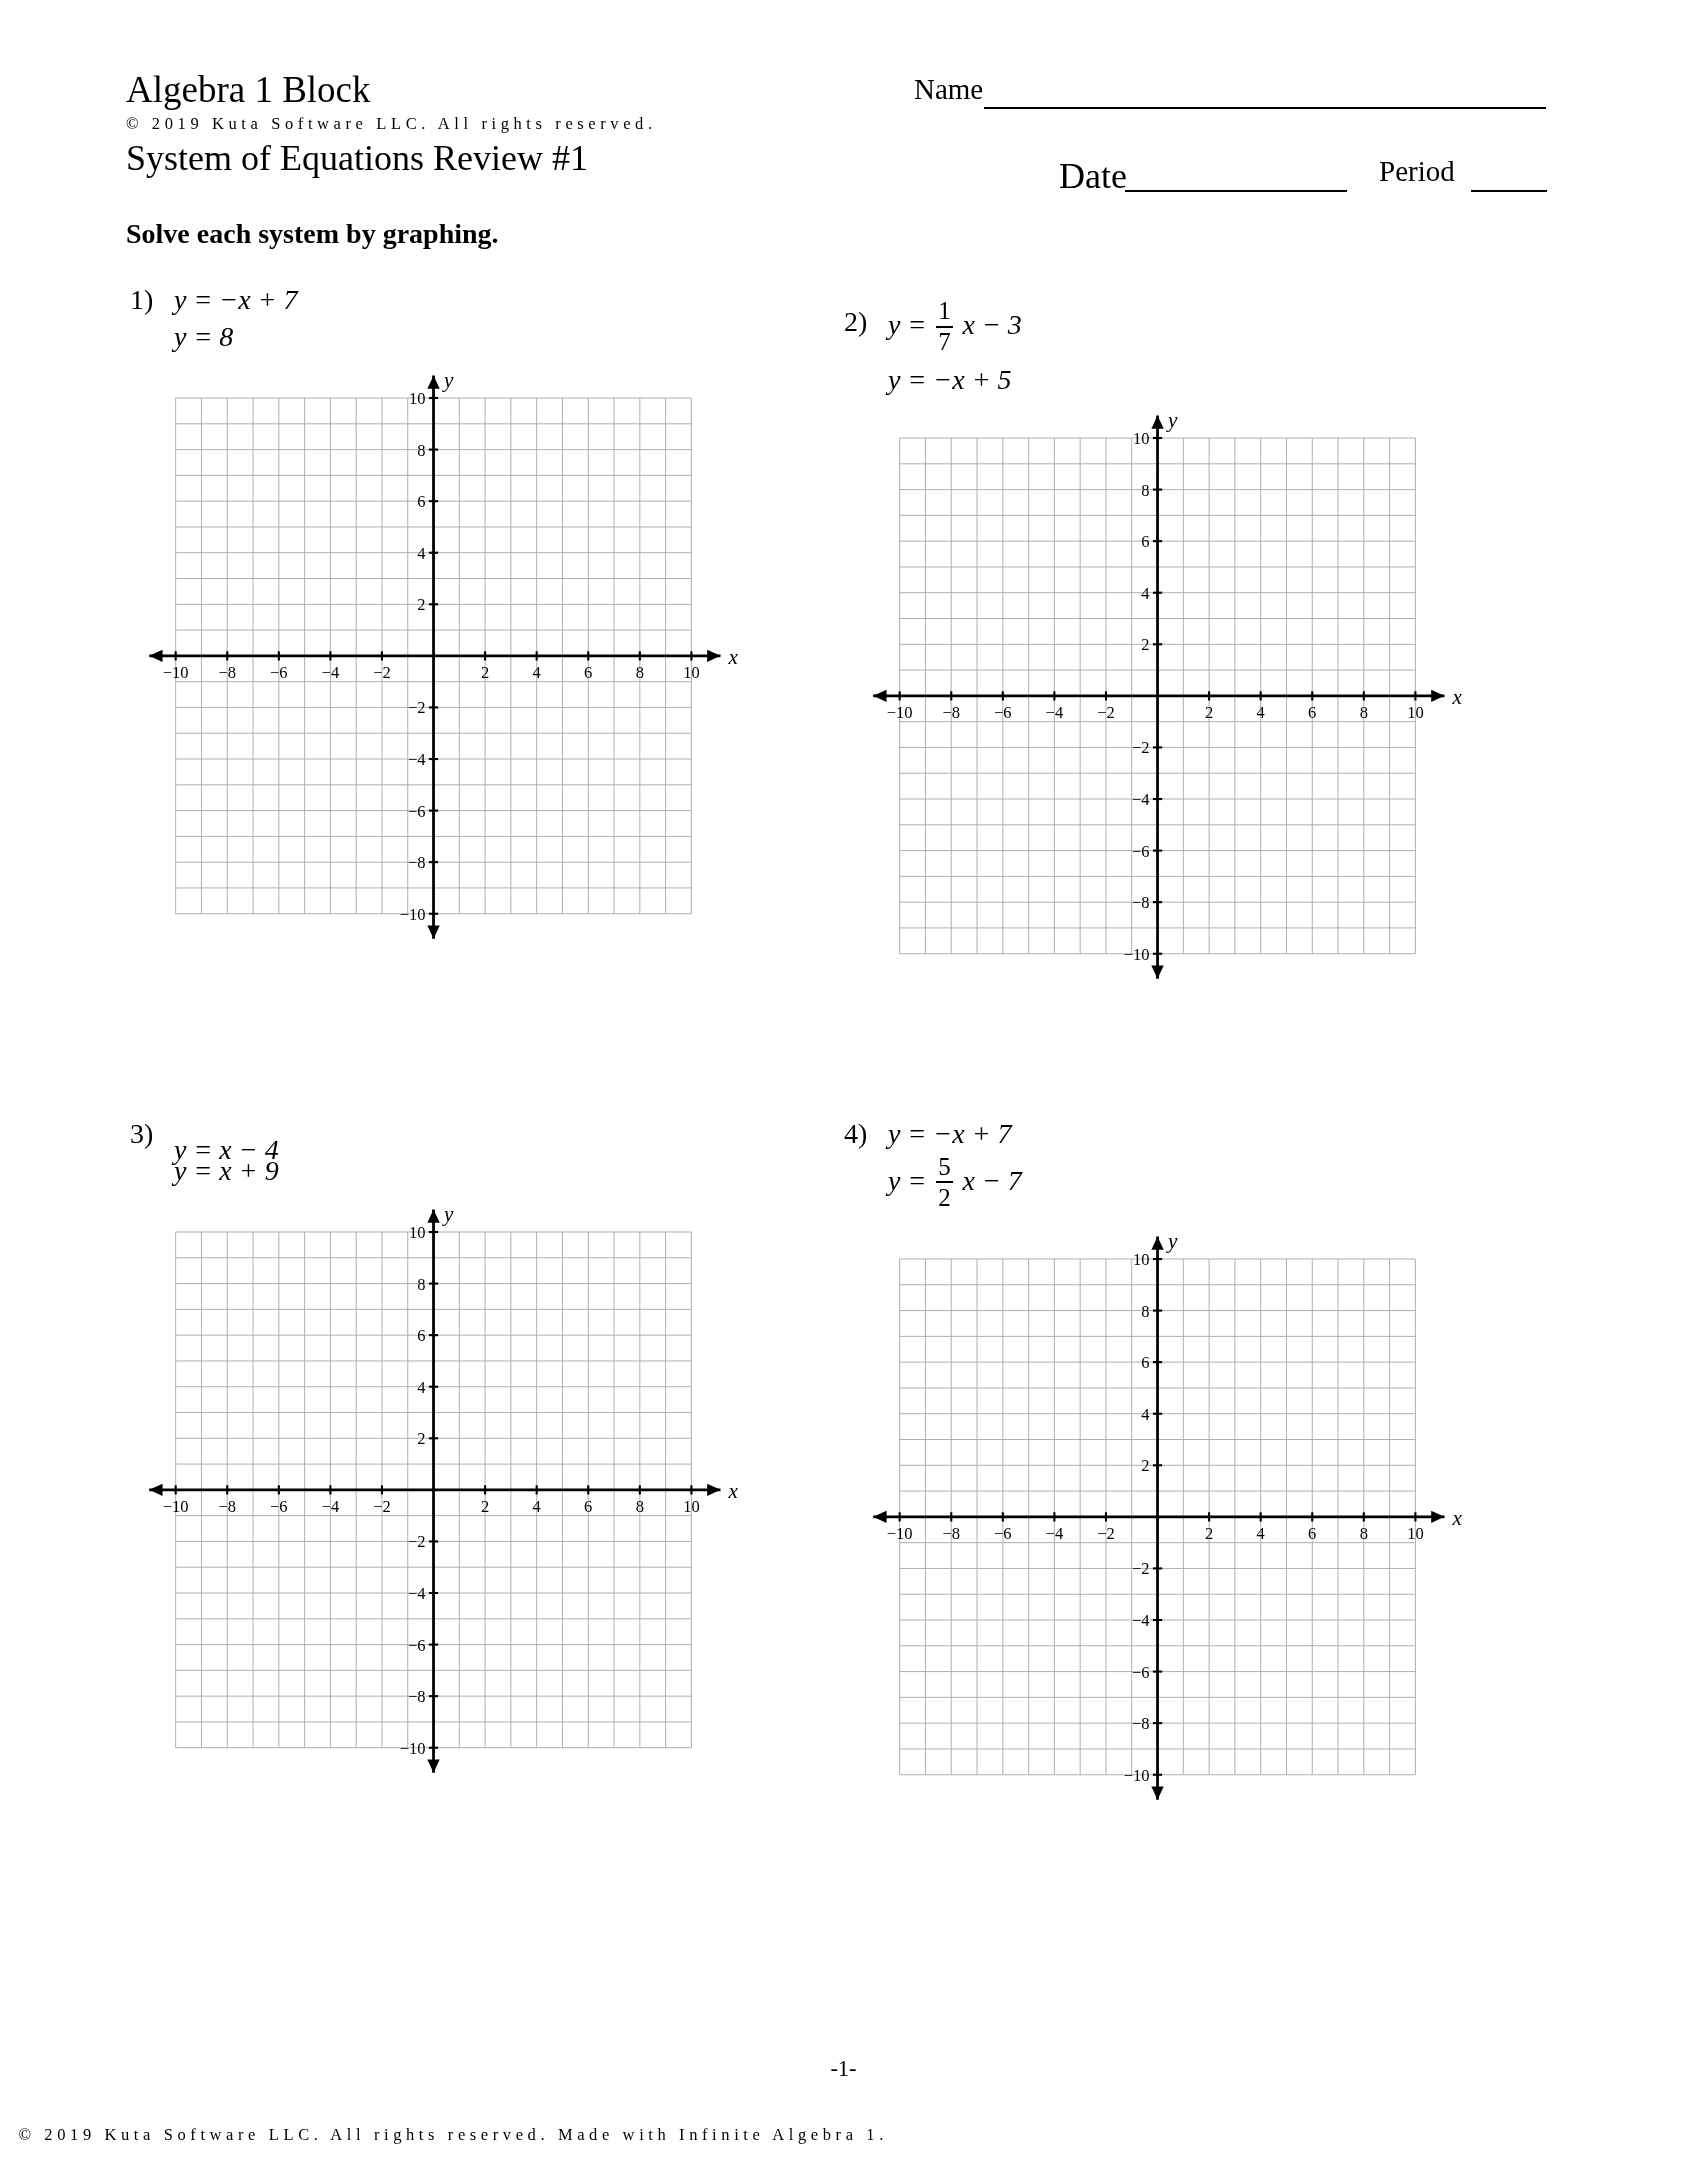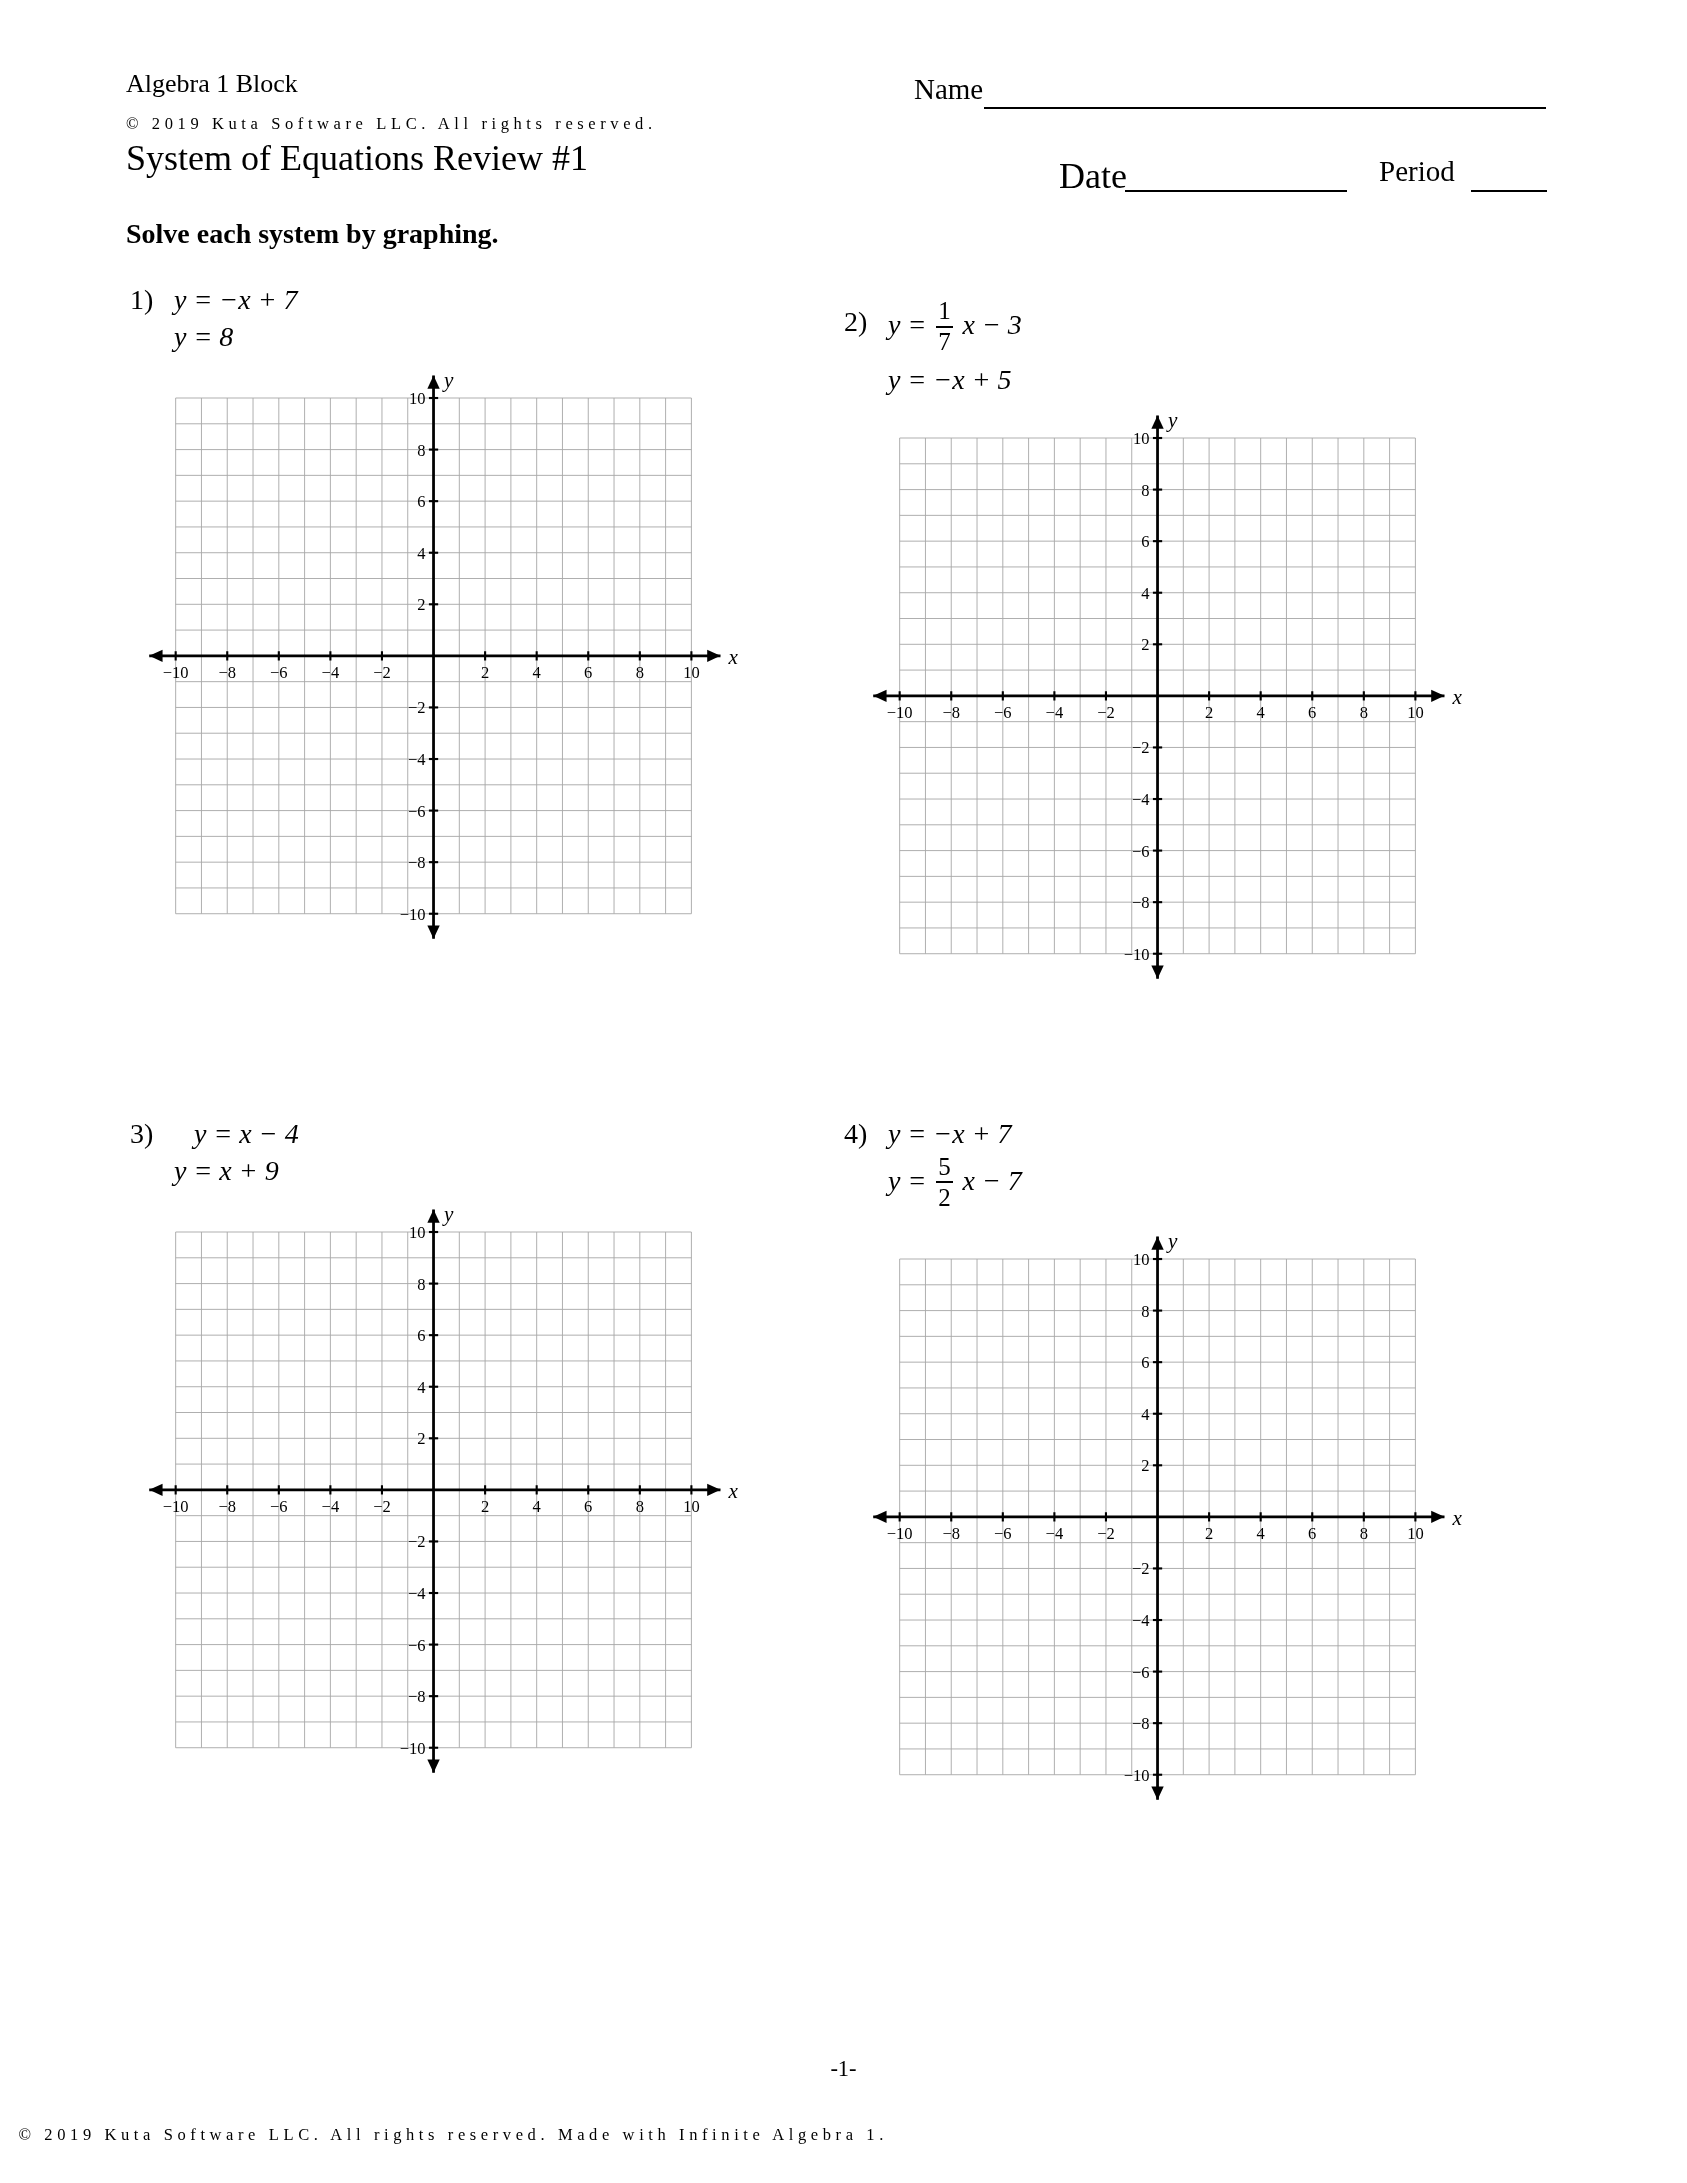--- a/index.html
+++ b/index.html
@@ -9,21 +9,21 @@
     font-family:"Liberation Serif", "DejaVu Serif", serif;
     color:#000000;
     position:relative;
     overflow:hidden;
   }
   .page { position:absolute; inset:0; }
 
   
   .hdr-course {
     position:absolute; left:126px; top:71px;
-    font-size:26px; line-height:1.0; white-space:nowrap;
+    font-size:37px; line-height:1.0; white-space:nowrap;
   }
   .hdr-copyright {
     position:absolute; left:126px; top:114px;
     font-size:16.5px; letter-spacing:4.6px; white-space:nowrap;
   }
   .hdr-title {
     position:absolute; left:126px; top:140px;
     font-size:36px; line-height:1.0; white-space:nowrap;
   }
   .hdr-name-label {
@@ -333,21 +333,21 @@
         </g>
         <g fill="#000000" font-family="&quot;Liberation Serif&quot;, serif" font-size="32" font-style="italic">
           <text x="896" y="444">x</text>
           <text x="466" y="26">y</text>
         </g>
       </svg>
     </div>
 
   <div class="problem" style="left:130px; top:1118px;">
     <div class="prob-num">3)</div>
-    <div class="eqn" style="left:44px; top:0;margin-left:20px;">y = x − 4</div>
+    <div class="eqn" style="left:44px; top:16px;">y = x − 4</div>
     <div class="eqn" style="left:44px; top:37px;">y = x + 9</div>
   </div>
   <div class="graph" style="left:136px; top:1204px;">
       <svg width="603" height="581" viewBox="0 0 912 878">
         <g stroke="#a8a8a8" stroke-width="1.4" fill="none">
           <line x1="60" y1="42" x2="60" y2="822"></line>
           <line x1="60" y1="42" x2="840" y2="42"></line>
           <line x1="99" y1="42" x2="99" y2="822"></line>
           <line x1="60" y1="81" x2="840" y2="81"></line>
           <line x1="138" y1="42" x2="138" y2="822"></line>

